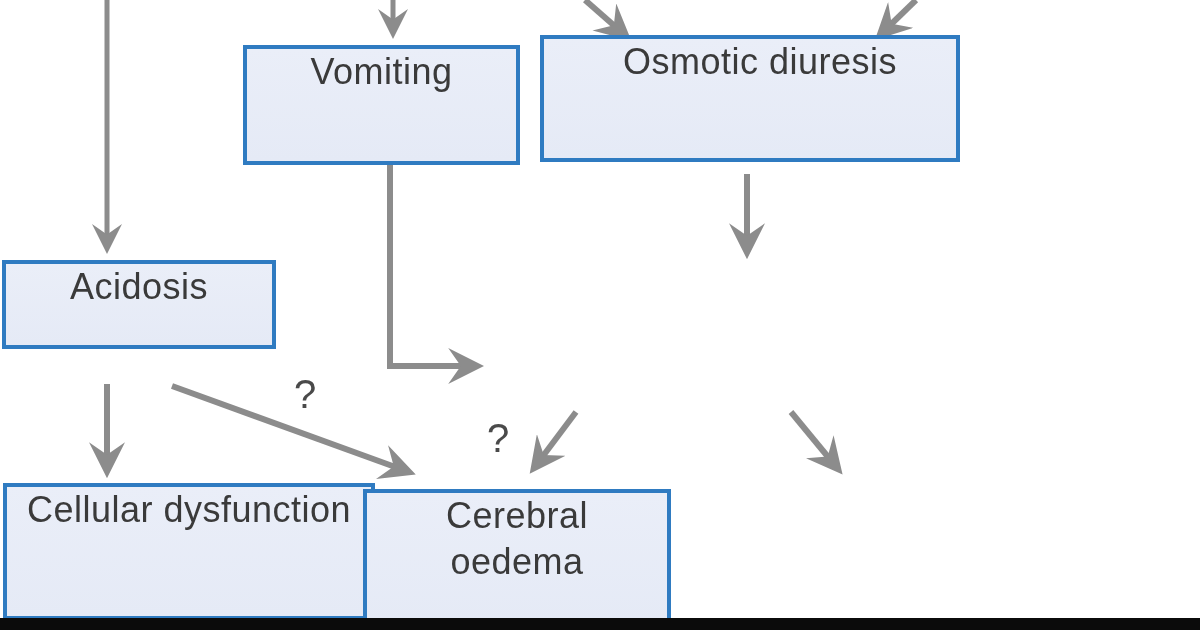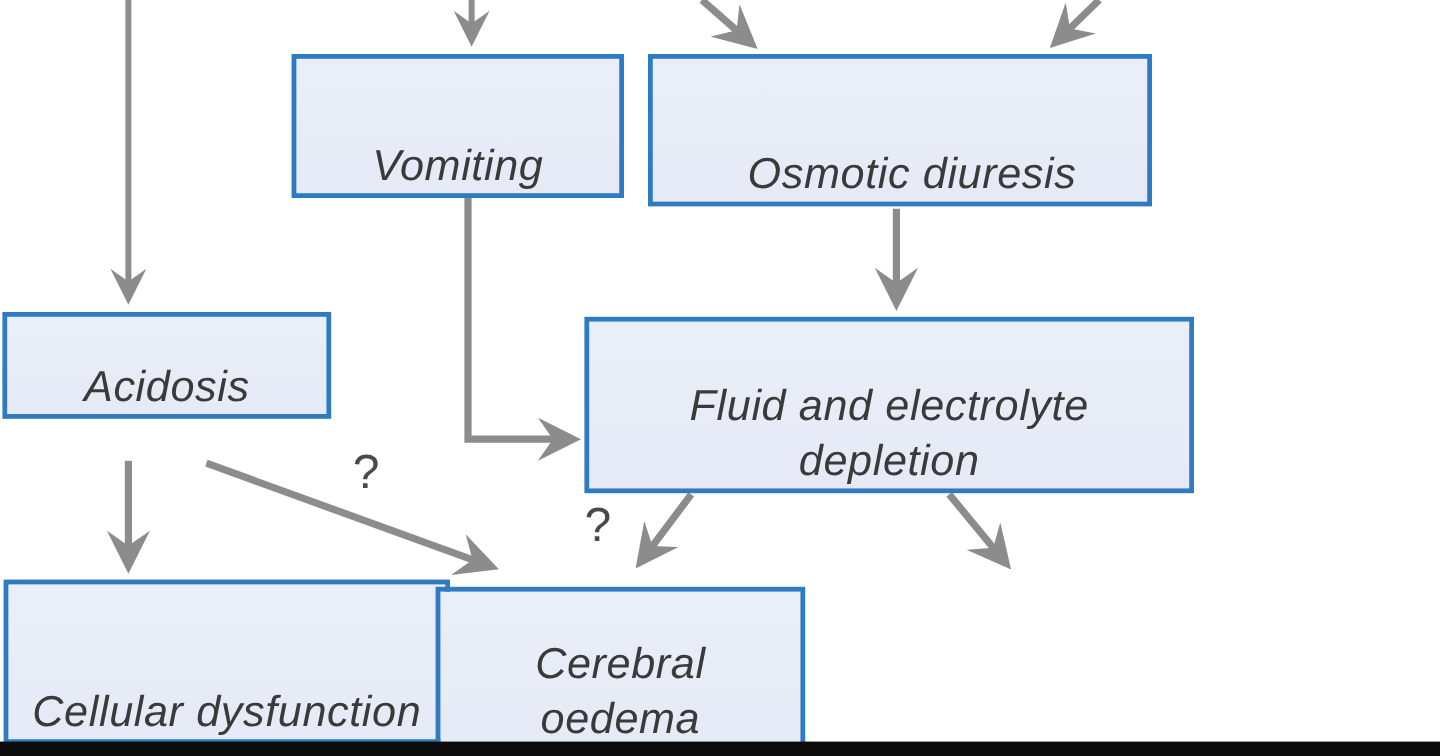--- a/index.html
+++ b/index.html
@@ -13,28 +13,28 @@
   }
   .arrows-layer {
     position: absolute; left: 0; top: 0; width: 1200px; height: 630px;
     z-index: 1;
   }
   .node {
     position: absolute; z-index: 2;
     box-sizing: border-box;
     background: linear-gradient(180deg, #eaeef8 0%, #e5eaf6 100%);
     border: 4px solid #2f7bc1;
-    display: flex; align-items: flex-end; justify-content: center;
+    display: flex; align-items: flex-start; justify-content: center;
     text-align: center;
     color: #3a3a3a;
-    font-size: 36px; line-height: 1.28; letter-spacing: 0.5px; font-style: italic;
+    font-size: 36px; line-height: 1.28; letter-spacing: 0.5px;
   }
   .node span { display: block; padding: 0 10px; }
   #node-vomiting   { left: 243px; top: 45px;  width: 277px; height: 120px; }
-  #node-osmotic    { left: 540px; top: 45px;  width: 420px; height: 127px; padding-left: 20px; }
+  #node-osmotic    { left: 540px; top: 35px;  width: 420px; height: 127px; padding-left: 20px; }
   #node-acidosis   { left: 2px;   top: 260px; width: 274px; height: 89px; }
   #node-fluid      { left: 487px; top: 264px; width: 508px; height: 147px; }
   #node-cellular   { left: 3px;   top: 483px; width: 372px; height: 137px; }
   #node-cerebral   { left: 363px; top: 461px; width: 308px; height: 137px; margin-top: 28px; }
   #node-shock      { left: 712px; top: 483px; width: 267px; height: 136px; }
   .qmark {
     position: absolute; z-index: 3;
     color: #4a4a4a; font-size: 40px; font-weight: 400;
   }
   #qmark-1 { left: 294px; top: 372px; }
@@ -69,23 +69,20 @@
 
   <div class="node" id="node-vomiting">
     <span>Vomiting</span>
   </div>
   <div class="node" id="node-osmotic">
     <span>Osmotic diuresis</span>
   </div>
   <div class="node" id="node-acidosis">
     <span>Acidosis</span>
   </div>
-  <div class="node" id="node-fluid">
-    <span>Fluid and electrolyte depletion</span>
-  </div>
   <div class="node" id="node-cellular">
     <span>Cellular dysfunction</span>
   </div>
   <div class="node" id="node-cerebral">
     <span>Cerebral oedema</span>
   </div>
 
   <div class="qmark" id="qmark-1">?</div>
   <div class="qmark" id="qmark-2">?</div>
 

